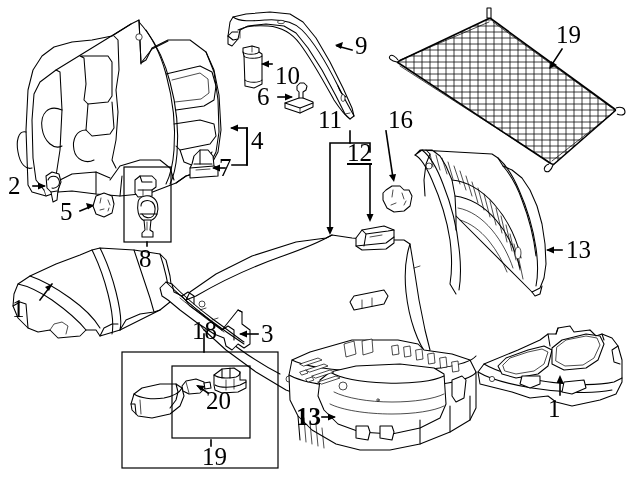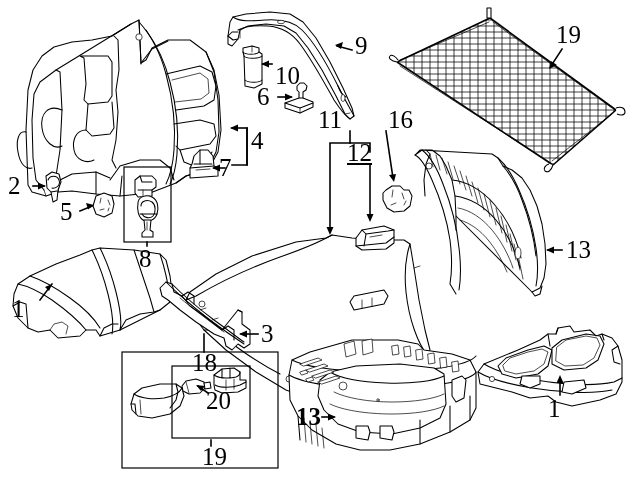--- a/index.html
+++ b/index.html
@@ -495,17 +495,17 @@
   <div class="lbl" style="left:139px; top:246px;">8</div>
   <div class="lbl" style="left:355px; top:33px;">9</div>
   <div class="lbl" style="left:275px; top:63px;">10</div>
   <div class="lbl" style="left:318px; top:107px;">11</div>
   <div class="lbl" style="left:347px; top:140px;text-decoration:underline;">12</div>
   <div class="lbl" style="left:296px; top:404px;font-weight:bold;">13</div>
   <div class="lbl" style="left:548px; top:396px;">1</div>
   <div class="lbl" style="left:566px; top:237px;">13</div>
   <div class="lbl" style="left:388px; top:107px;">16</div>
   <div class="lbl" style="left:556px; top:22px;">19</div>
-  <div class="lbl" style="left:192px; top:318px;margin-top:32px;">18</div>
+  <div class="lbl" style="left:192px; top:318px;">18</div>
   <div class="lbl" style="left:202px; top:444px;">19</div>
   <div class="lbl" style="left:206px; top:388px;">20</div>
 
 </div>
 
 </body></html>

